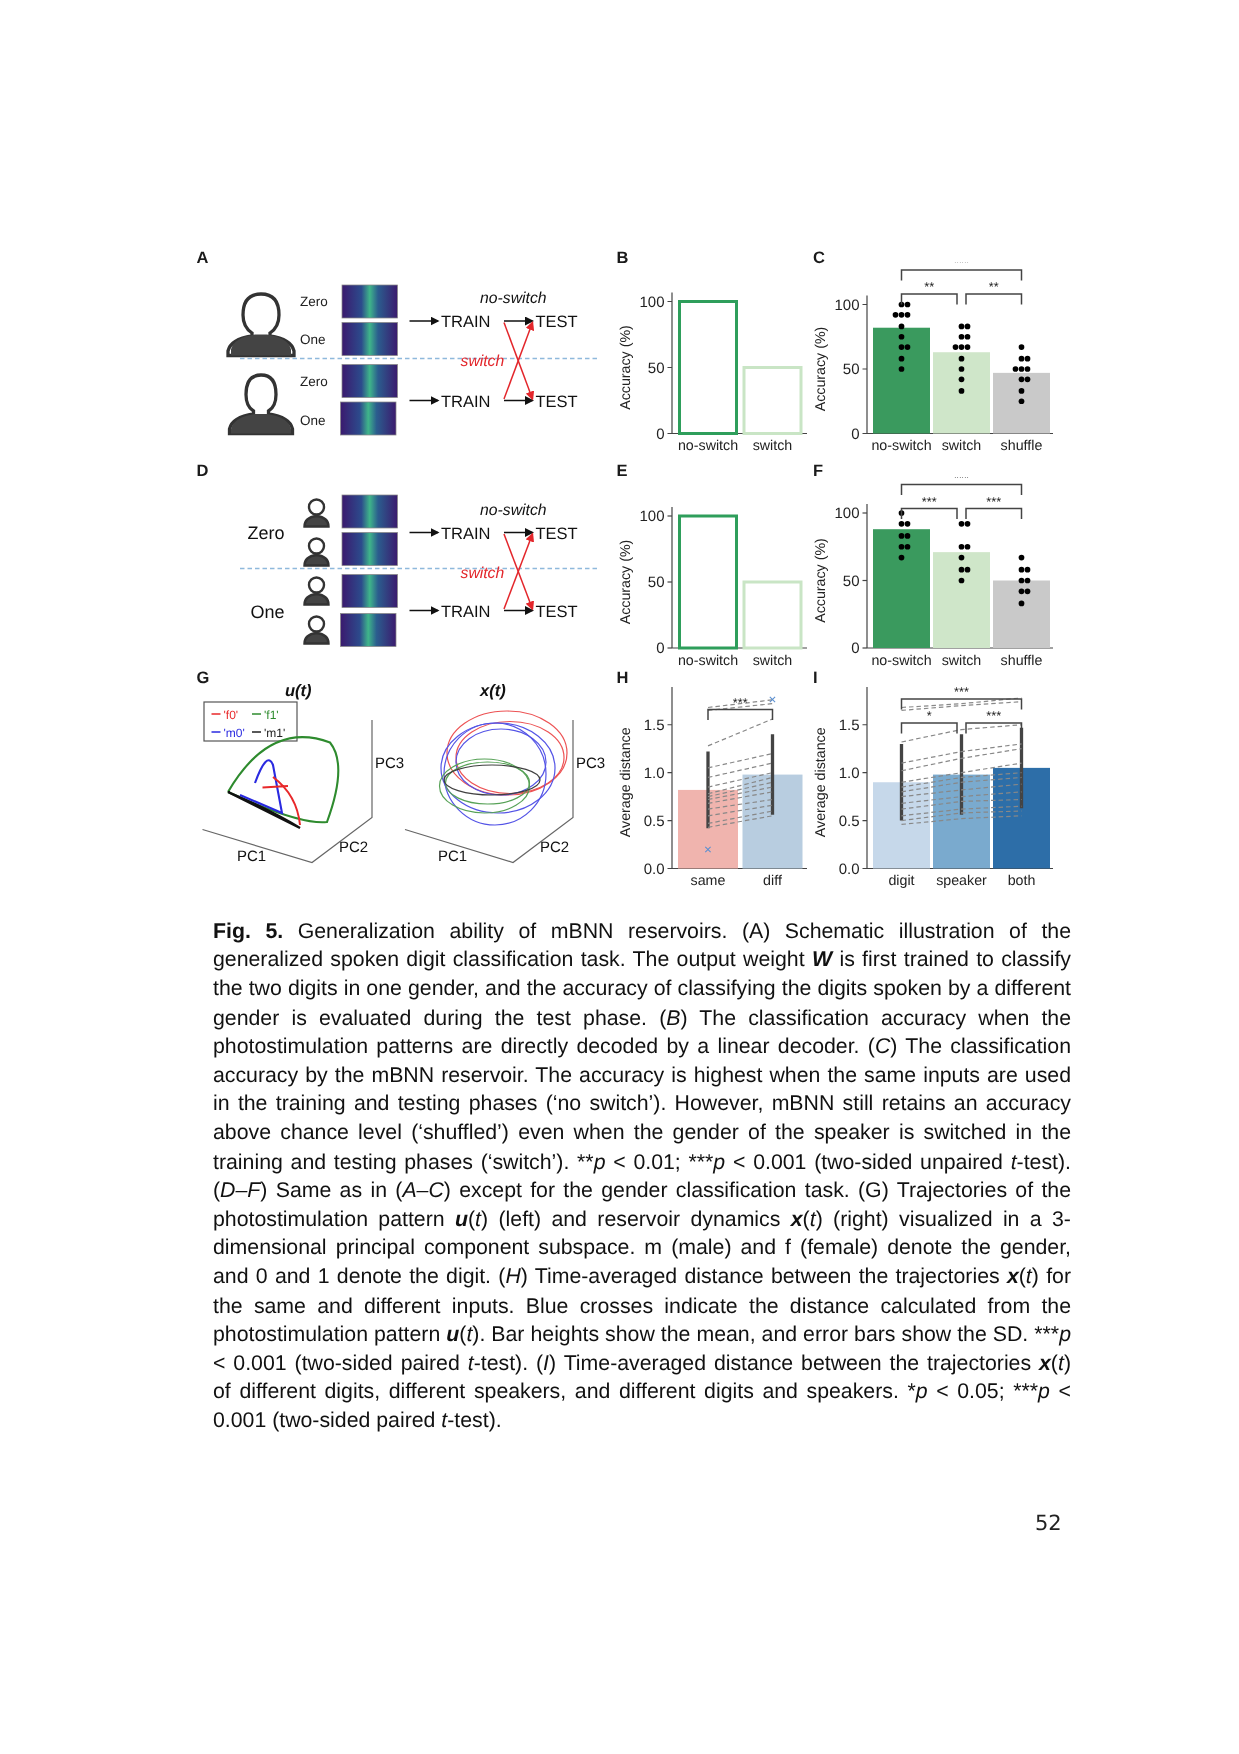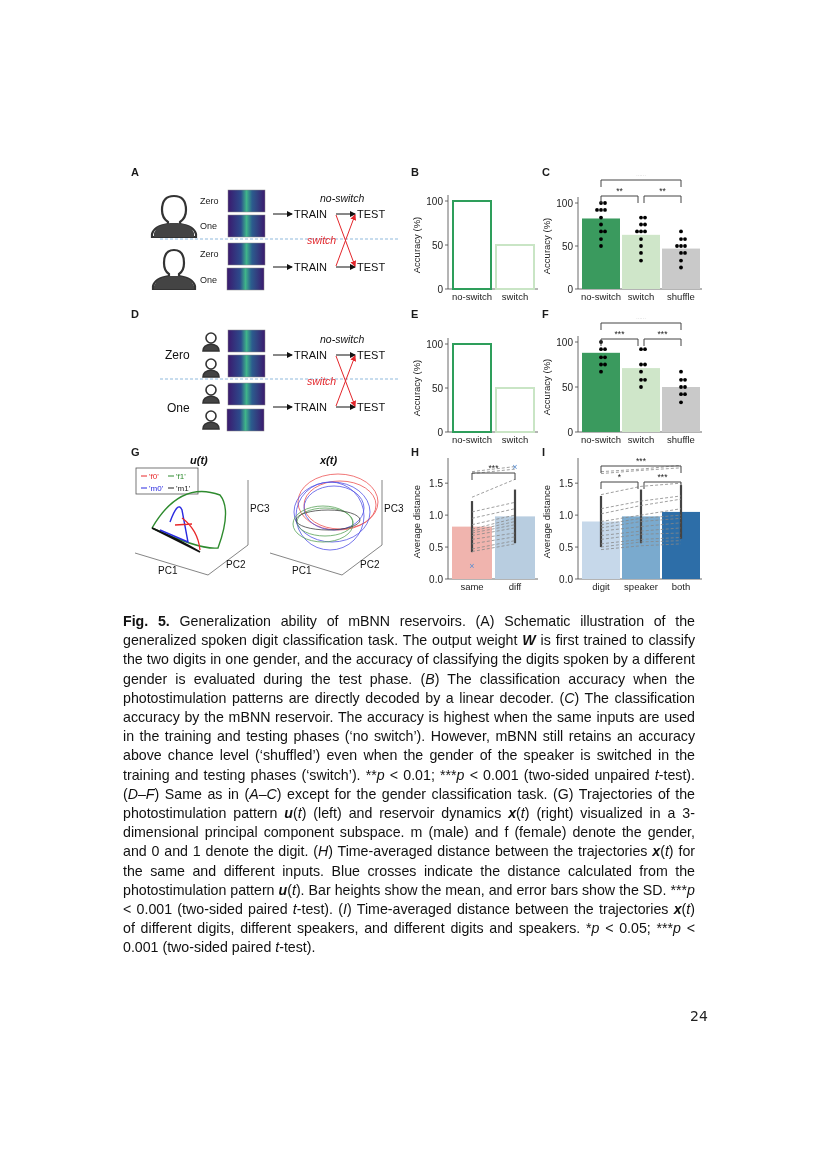--- a/index.html
+++ b/index.html
@@ -1,20 +1,20 @@
 <!DOCTYPE html>
 <html><head>
 <meta charset="utf-8">
 <style>
   html,body{margin:0;padding:0;background:#ffffff;}
   body{width:826px;height:1169px;position:relative;overflow:hidden;font-family:"Liberation Sans",sans-serif;color:#1a1a1a;}
   .abs{position:absolute;}
   .panel-letter{position:absolute;font-weight:bold;font-size:11px;font-family:"Liberation Sans",sans-serif;}
   svg text{font-family:"Liberation Sans",sans-serif;}
-  .caption{position:absolute;left:123px;top:612px;width:572px;font-size:14.2px;line-height:19.2px;text-align:justify;color:#111;}
+  .caption{position:absolute;left:142px;top:612px;width:572px;font-size:14.2px;line-height:19.2px;text-align:justify;color:#111;}
   .caption b{font-weight:bold;}
   .pagenum{position:absolute;left:690px;top:1008px;font-size:14px;font-family:"DejaVu Sans",sans-serif;color:#222;}
 </style>
 </head>
 <body>
 
 <div class="panel-letter" style="left:131px;top:166px;">A</div>
 <div class="panel-letter" style="left:411px;top:166px;">B</div>
 <div class="panel-letter" style="left:542px;top:166px;">C</div>
 <div class="panel-letter" style="left:131px;top:308px;">D</div>
@@ -362,13 +362,13 @@
     <ellipse cx="205" cy="72" rx="28" ry="14" stroke="#2e8b2e"></ellipse>
     <ellipse cx="203" cy="74" rx="30" ry="18" stroke="#2e8b2e"></ellipse>
     <ellipse cx="208" cy="70" rx="32" ry="10" stroke="#111"></ellipse>
   </g>
 </svg>
 
 <div class="caption" id="caption">
   <b>Fig. 5.</b><span id="caption-body"><span> Generalization ability of mBNN reservoirs. (A) Schematic illustration of the generalized spoken digit classification task. The output weight </span><b style="font-style: italic;">W</b><span> is first trained to classify the two digits in one gender, and the accuracy of classifying the digits spoken by a different gender is evaluated during the test phase. (</span><i>B</i><span>) The classification accuracy when the photostimulation patterns are directly decoded by a linear decoder. (</span><i>C</i><span>) The classification accuracy by the mBNN reservoir. The accuracy is highest when the same inputs are used in the training and testing phases (‘no switch’). However, mBNN still retains an accuracy above chance level (‘shuffled’) even when the gender of the speaker is switched in the training and testing phases (‘switch’). **</span><i>p</i><span> &lt; 0.01; ***</span><i>p</i><span> &lt; 0.001 (two-sided unpaired </span><i>t</i><span>-test). (</span><i>D–F</i><span>) Same as in (</span><i>A–C</i><span>) except for the gender classification task. (G) Trajectories of the photostimulation pattern </span><b style="font-style: italic;">u</b><span>(</span><i>t</i><span>) (left) and reservoir dynamics </span><b style="font-style: italic;">x</b><span>(</span><i>t</i><span>) (right) visualized in a 3-dimensional principal component subspace. m (male) and f (female) denote the gender, and 0 and 1 denote the digit. (</span><i>H</i><span>) Time-averaged distance between the trajectories </span><b style="font-style: italic;">x</b><span>(</span><i>t</i><span>) for the same and different inputs. Blue crosses indicate the distance calculated from the photostimulation pattern </span><b style="font-style: italic;">u</b><span>(</span><i>t</i><span>). Bar heights show the mean, and error bars show the SD. ***</span><i>p</i><span> &lt; 0.001 (two-sided paired </span><i>t</i><span>-test). (</span><i>I</i><span>) Time-averaged distance between the trajectories </span><b style="font-style: italic;">x</b><span>(</span><i>t</i><span>) of different digits, different speakers, and different digits and speakers. *</span><i>p</i><span> &lt; 0.05; ***</span><i>p</i><span> &lt; 0.001 (two-sided paired </span><i>t</i><span>-test).</span></span>
 </div>
 
-<div class="pagenum">24</div>
+<div class="pagenum">52</div>
 
 </body></html>

